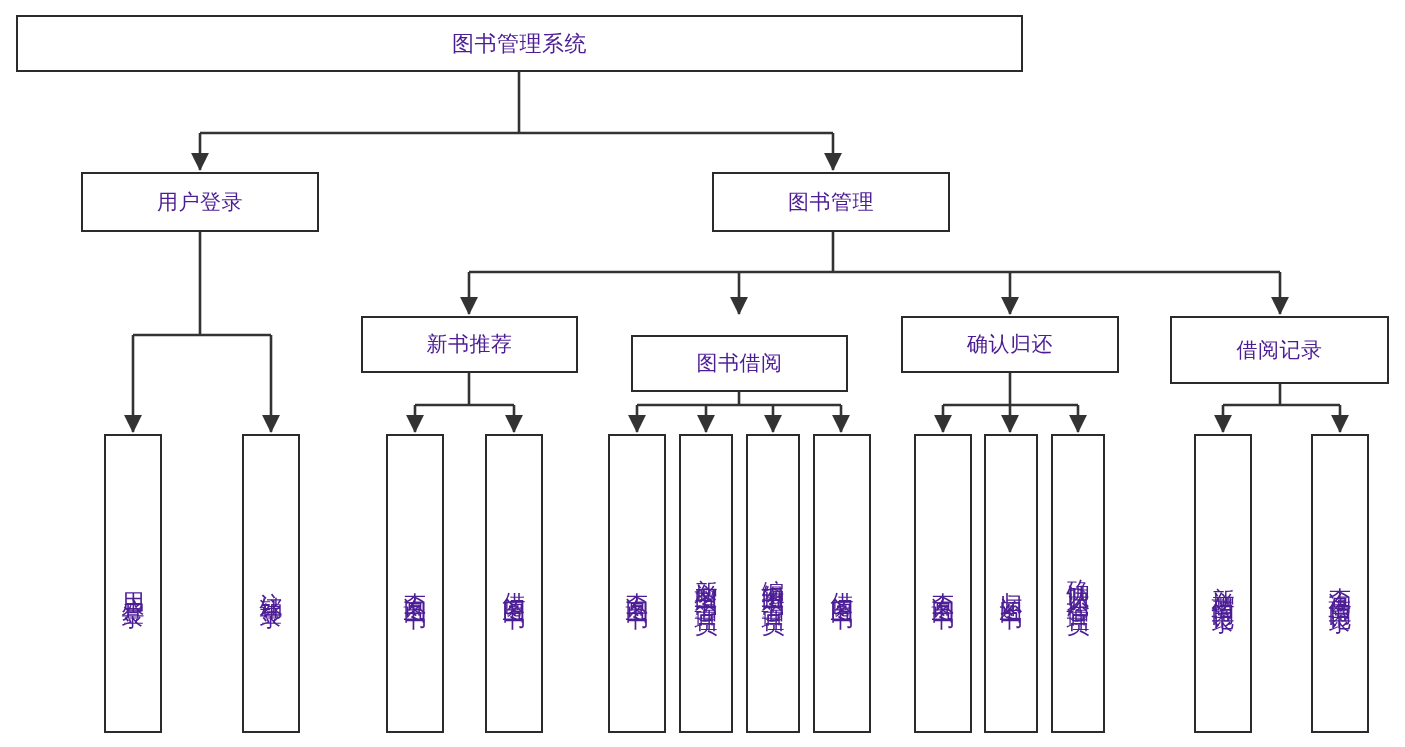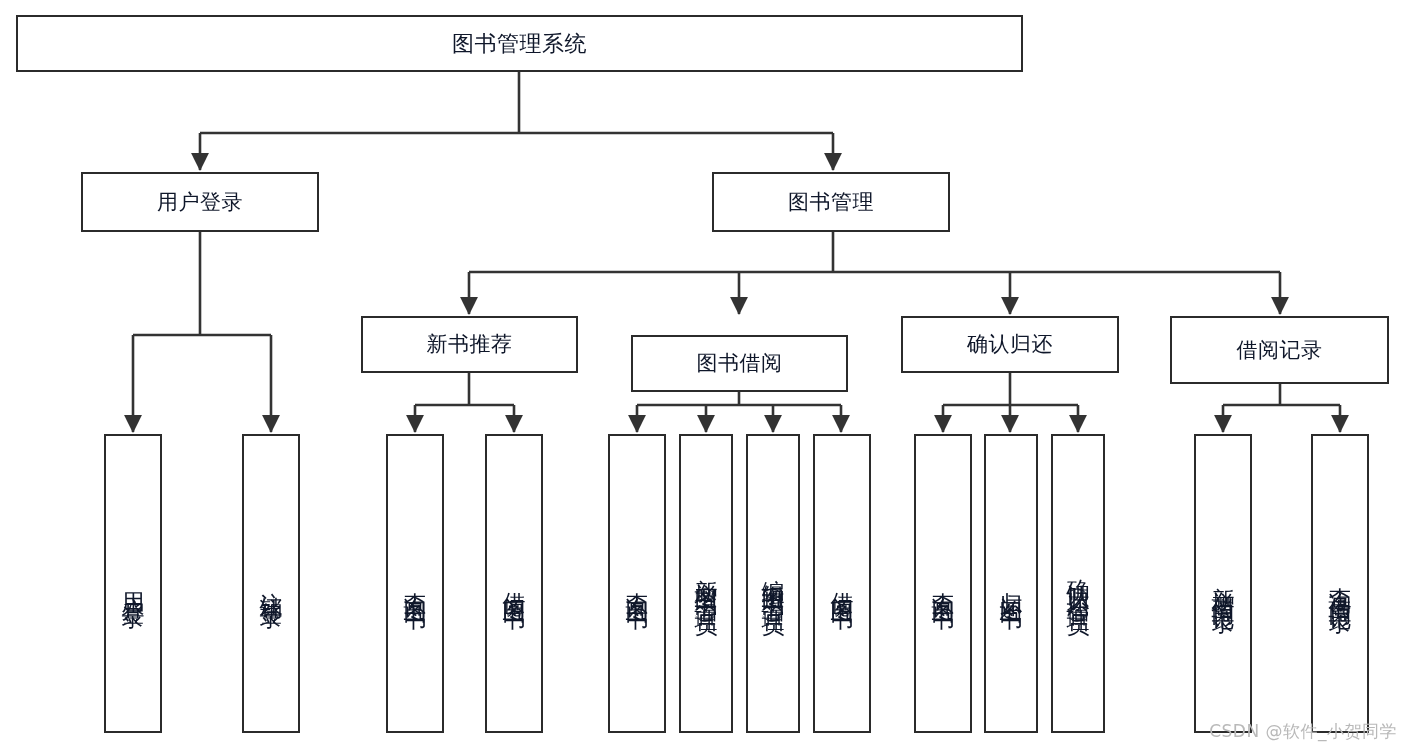--- a/index.html
+++ b/index.html
@@ -32,21 +32,21 @@
     border: 2px solid #2b2b2b;
     display: flex;
     align-items: center;
     justify-content: center;
     color: #1a1a1a;
   }
   .node-label {
     display: block;
     text-align: center;
     line-height: 1.15;
-    color: #0f172a;
+    color: #4c1d95;
   }
   
   .node.horiz .node-label {
     font-size: 21px;
     letter-spacing: 0.5px;
     white-space: nowrap;
   }
   .node.root .node-label {
     font-size: 22px;
   }
@@ -192,15 +192,14 @@
     <span class="node-label">确认归还（管理员）</span>
   </div>
 
   <div class="node vert" style="left:1194px; top:434px; width:58px; height:299px;">
     <span class="node-label">新增借阅记录</span>
   </div>
   <div class="node vert" style="left:1311px; top:434px; width:58px; height:299px;">
     <span class="node-label">查询借阅记录</span>
   </div>
 
-  <div id="watermark">CSDN @软件_小贺同学</div>
 
 </div>
 
 </body></html>

